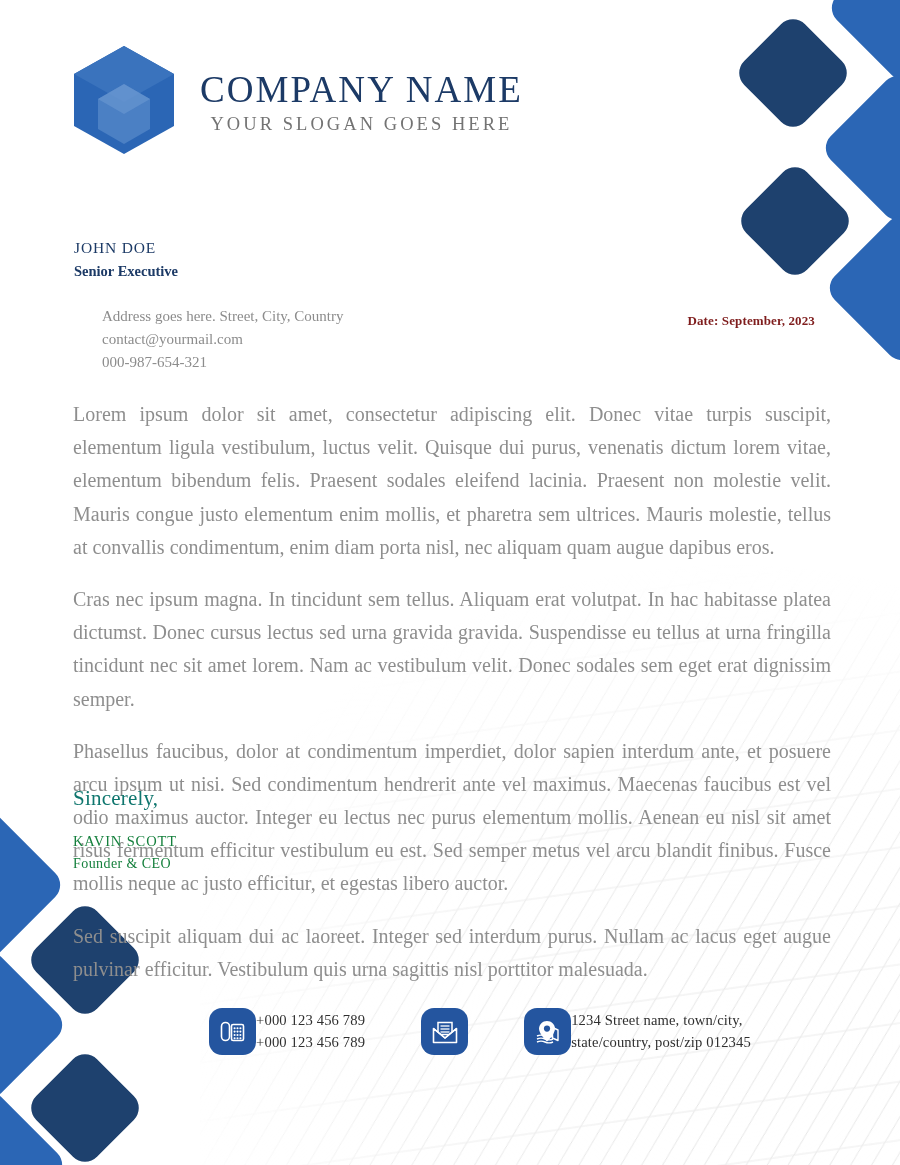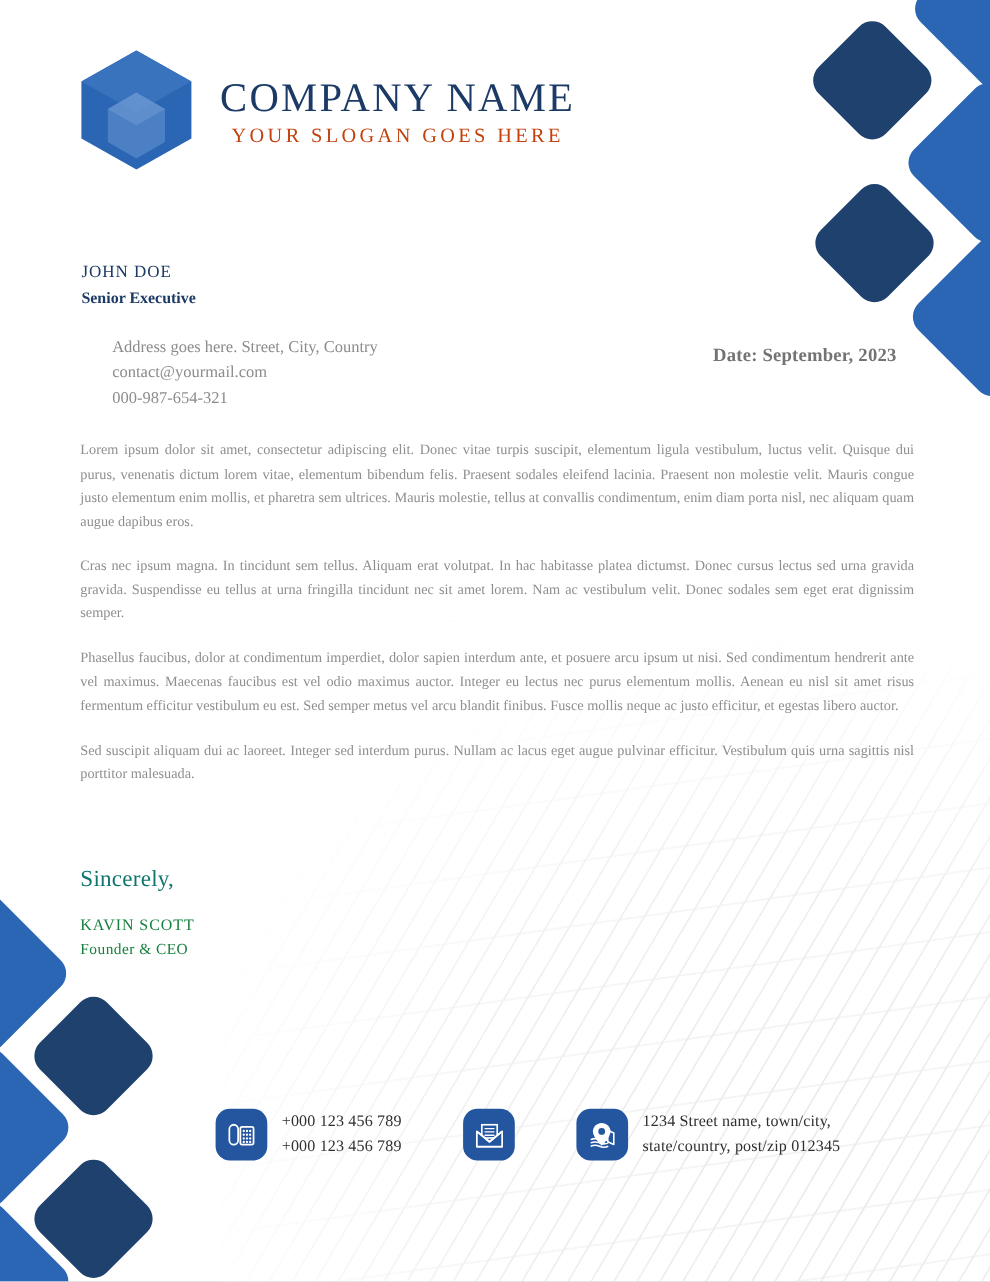--- a/index.html
+++ b/index.html
@@ -53,21 +53,21 @@
   .company-name {
     font-size:37px;
     letter-spacing:.055em;
     color:#1c3a66;
     line-height:1.04;
     white-space:nowrap;
   }
   .company-slogan {
     font-size:18.5px;
     letter-spacing:.165em;
-    color:#c2410c;
+    color:#737373;
     text-align:center;
     line-height:1.2;
     margin-top:4px;
     white-space:nowrap;
   }
 
   
   .addr-block { position:absolute; left:74px; top:236px; }
   .addr-name {
     font-size:15.5px;
@@ -88,36 +88,36 @@
     color:#8c8c8c;
     line-height:1.52;
     margin-left:28px;
   }
   .addr-lines div { white-space:nowrap; }
 
   .date-line {
     position:absolute;
     right:85px;
     top:313px;
-    font-size:17px;
+    font-size:13px;
     font-weight:bold;
-    color:#737373;
+    color:#7f1d1d;
     letter-spacing:.01em;
     white-space:nowrap;
   }
 
   
   .body-copy {
     position:absolute;
     left:73px;
     top:398px;
     width:758px;
   }
   .body-copy p {
-    font-size:13px;
+    font-size:20px;
     line-height:1.66;
     color:#8e8e8e;
     text-align:justify;
     margin-bottom:19px;
     hyphens:none;
   }
   .body-copy p:last-child { margin-bottom:0; }
 
   
   .sign-block { position:absolute; left:73px; top:786px; }
@@ -144,21 +144,21 @@
   .footer {
     position:absolute;
     left:0; right:0;
     top:1008px;
     display:flex;
     justify-content:center;
     align-items:flex-start;
     gap:56px;
     padding-left:60px;
   }
-  .f-item { display:flex; align-items:center; gap:13px; }
+  .f-item { display:flex; align-items:center; }
   .f-badge {
     width:47px; height:47px;
     background:#24559f;
     border-radius:13px;
     flex:0 0 auto;
     display:flex;
     align-items:center;
     justify-content:center;
   }
   .f-badge svg { display:block; }

